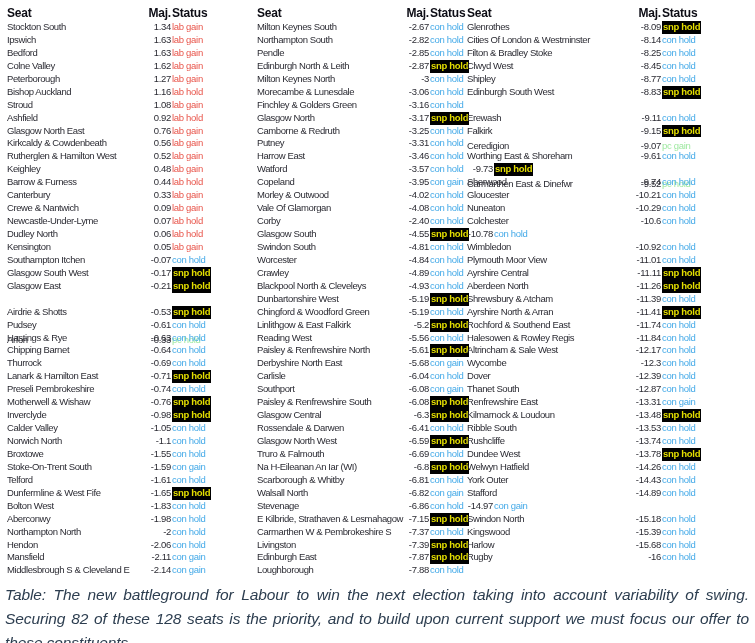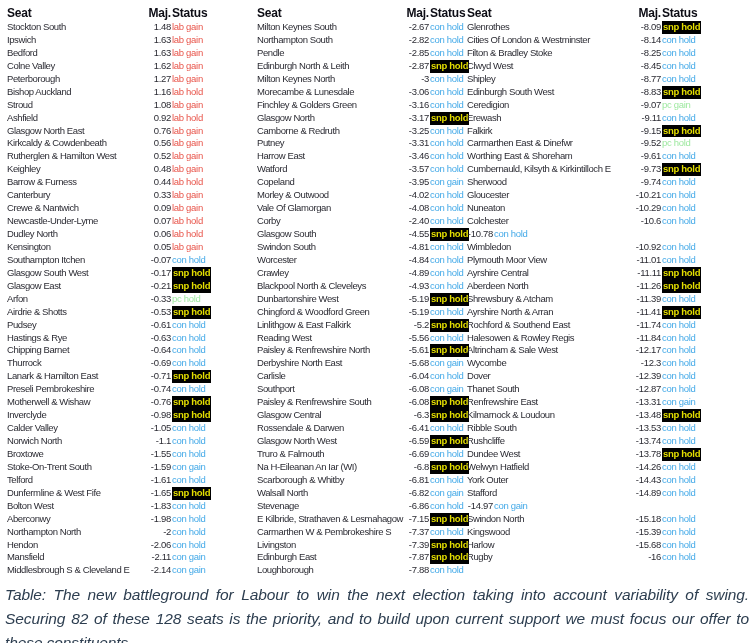--- a/index.html
+++ b/index.html
@@ -14,40 +14,40 @@
   .row.header { height: 15px; line-height: 15px; }
   .row.header span { font-weight: bold; font-size: 12px; letter-spacing: -0.2px; color: var(--c-header-ink); }
   .seat { flex: 0 0 auto; font-size: 9.5px; letter-spacing: -0.4px; color: var(--c-ink); }
   .g1 .seat { width: 138px; }
   .g2 .seat { width: 146px; }
   .g3 .seat { width: 168px; }
   .maj { flex: 0 0 26px; text-align: right; font-size: 9.5px; letter-spacing: -0.3px; color: var(--c-ink); }
   .status { margin-left: 1px; font-size: 9.5px; letter-spacing: -0.3px; }
   .status.lab { color: var(--c-lab); }
   .status.con { color: var(--c-con); }
-  .status.pc  { color: var(--c-pc); }
+  .status.pc  { color: var(--c-pc); margin-top: 41px; }
   .status.snp { color: var(--c-snp); background: var(--c-snp-bg); padding: 0 1px; font-weight: bold; }
   .caption { margin: 6px 6px 0 5px; font-style: italic; font-size: 15.5px; line-height: 24px;
     color: var(--c-caption-ink); text-align: justify; letter-spacing: -0.1px; }
 </style>
 </head>
 <body>
 
 <div>
   <div class="table-wrap">
     <div class="col-group g1">
       <div class="row header">
         <span class="seat">Seat</span>
         <span class="maj">Maj.</span>
         <span class="status">Status</span>
       </div>
       <div class="rows">
           <div class="row">
             <span class="seat">Stockton South</span>
-            <span class="maj">1.48</span>
+            <span class="maj">1.34</span>
             <span class="status lab">lab gain</span>
           </div>
           <div class="row">
             <span class="seat">Ipswich</span>
             <span class="maj">1.63</span>
             <span class="status lab">lab gain</span>
           </div>
           <div class="row">
             <span class="seat">Bedford</span>
             <span class="maj">1.63</span>
@@ -535,21 +535,20 @@
             <span class="seat">Carmarthen East &amp; Dinefwr</span>
             <span class="maj">-9.52</span>
             <span class="status pc">pc hold</span>
           </div>
           <div class="row">
             <span class="seat">Worthing East &amp; Shoreham</span>
             <span class="maj">-9.61</span>
             <span class="status con">con hold</span>
           </div>
           <div class="row">
-            <span class="seat">Cumbernauld, Kilsyth &amp; Kirkintilloch E</span>
             <span class="maj">-9.73</span>
             <span class="status snp">snp hold</span>
           </div>
           <div class="row">
             <span class="seat">Sherwood</span>
             <span class="maj">-9.74</span>
             <span class="status con">con hold</span>
           </div>
           <div class="row">
             <span class="seat">Gloucester</span>

